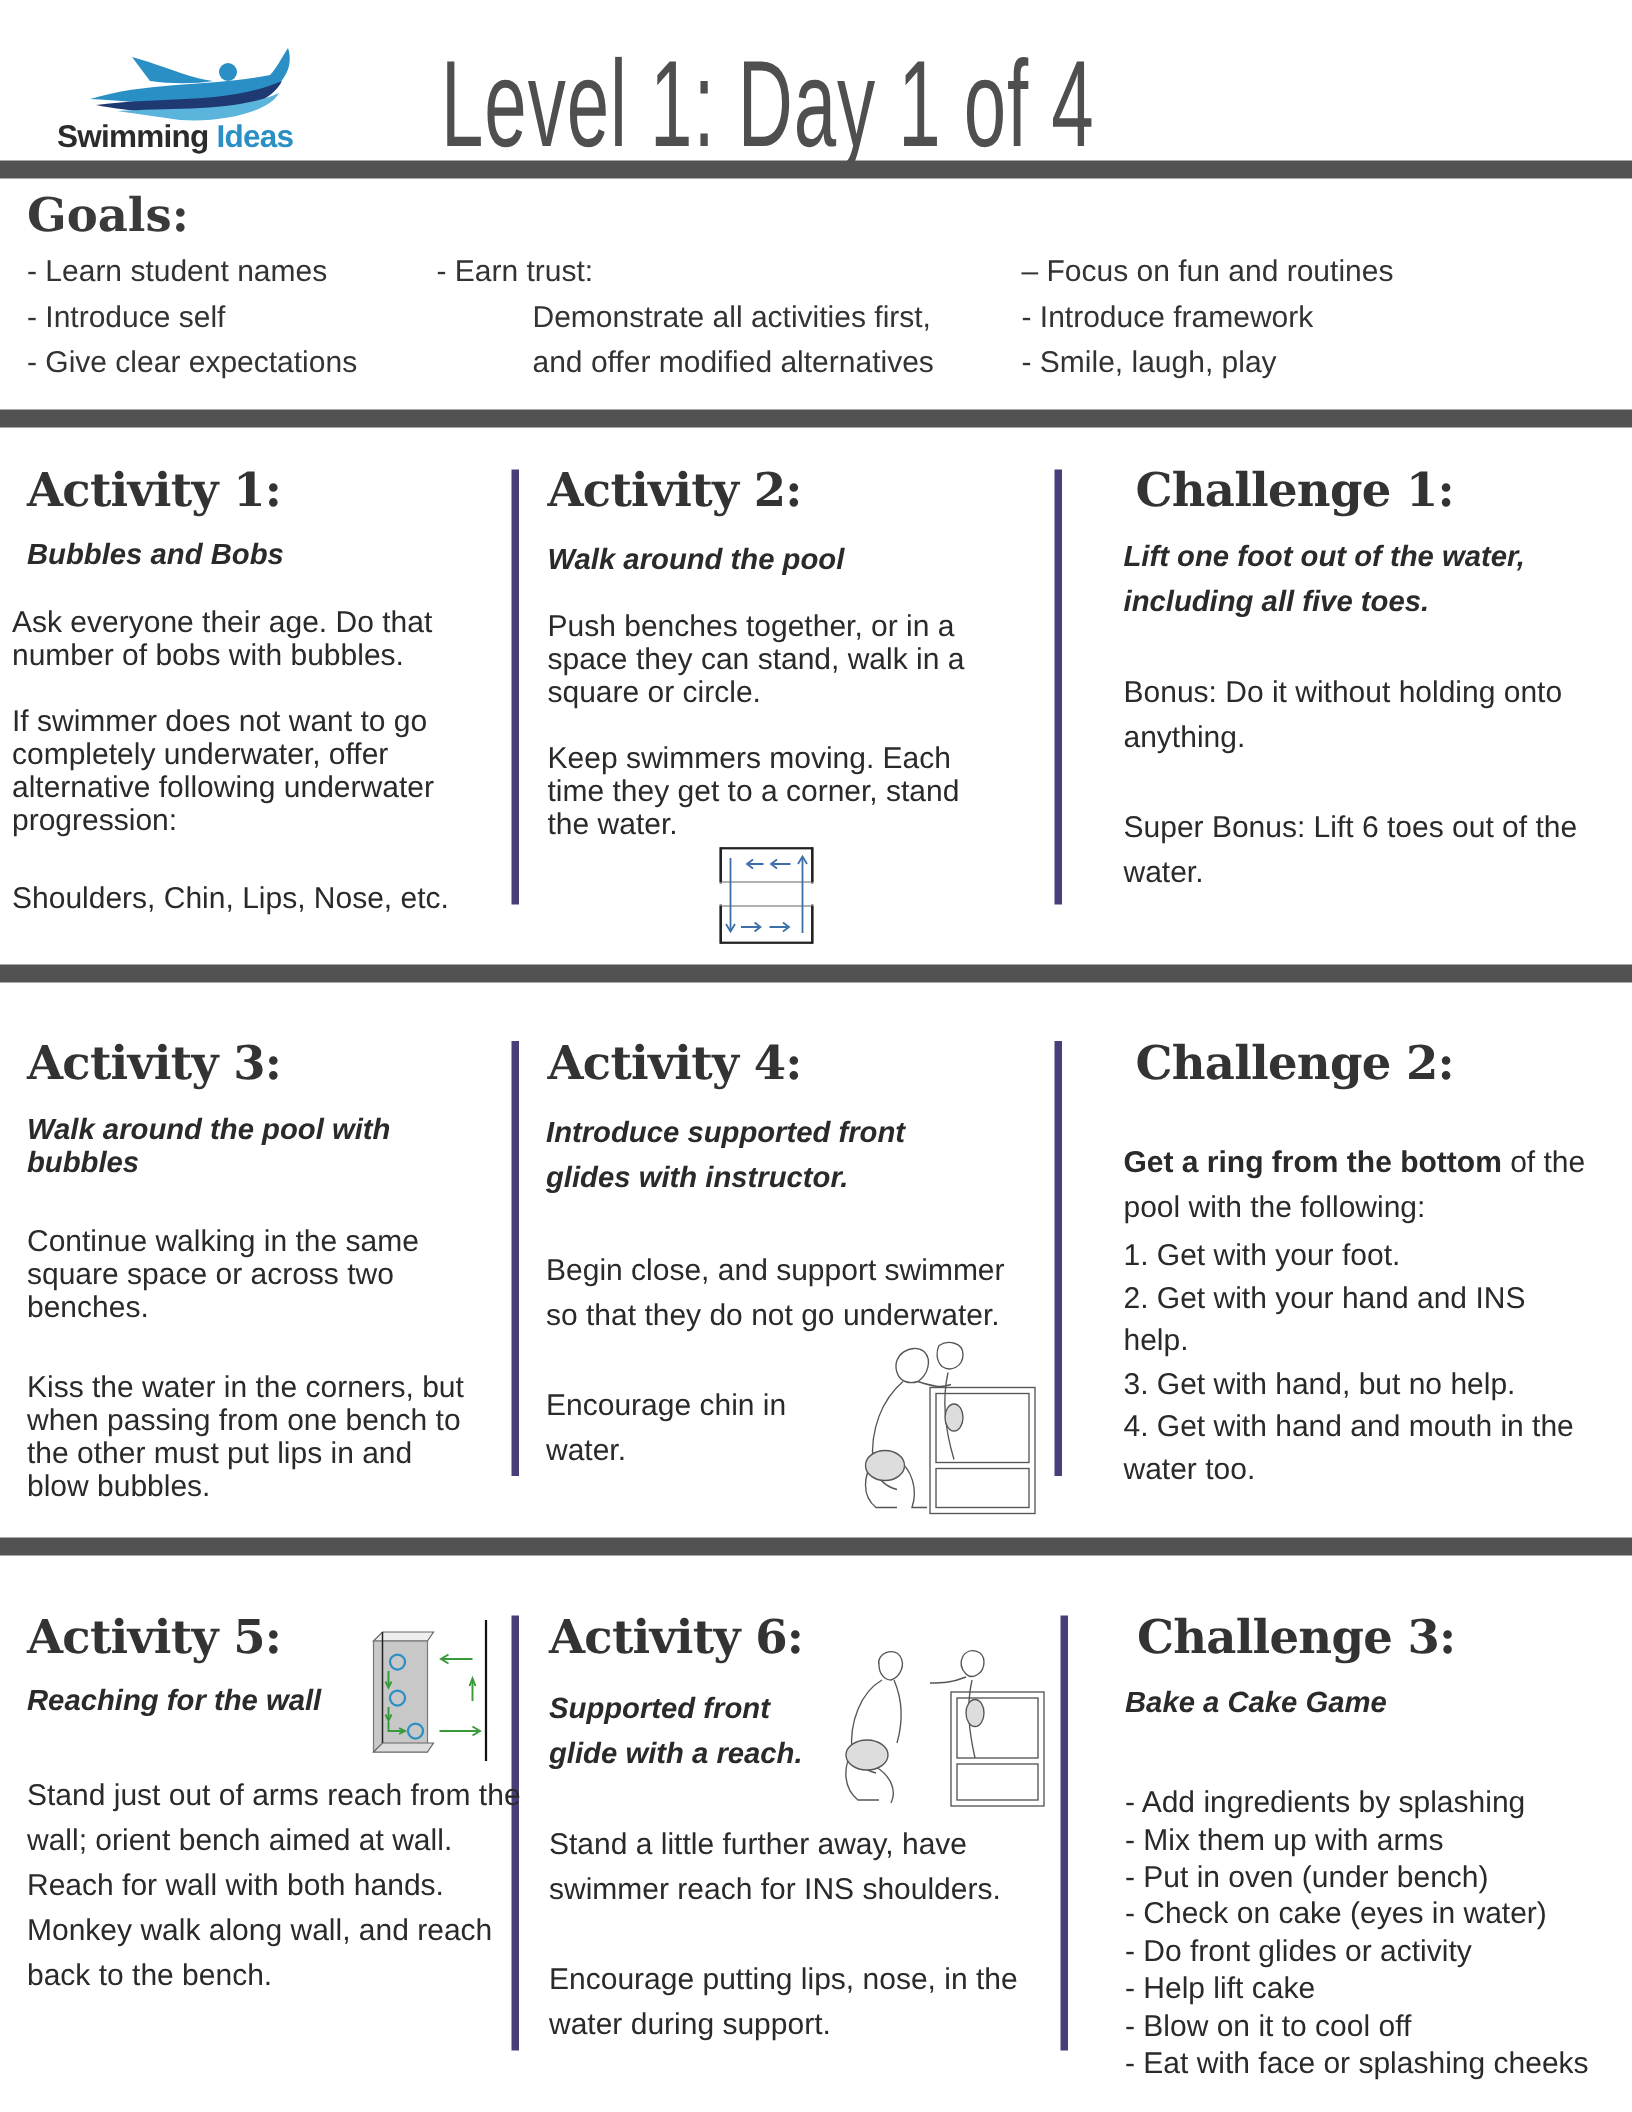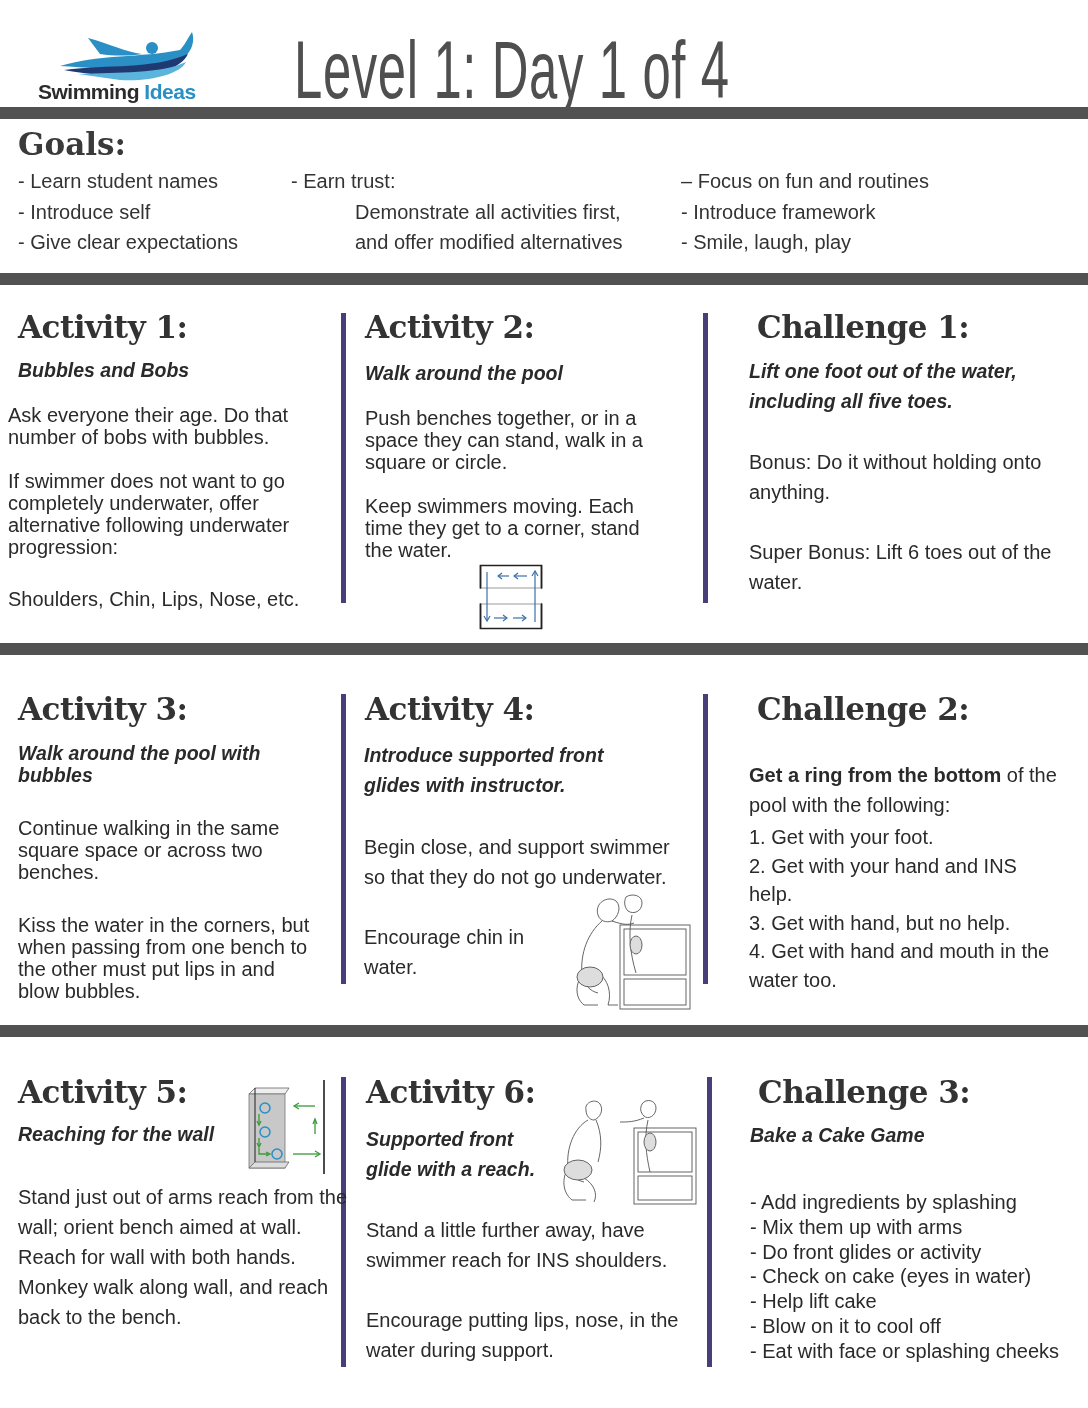--- a/index.html
+++ b/index.html
@@ -221,18 +221,19 @@
   <span class="p">Stand a little further away, have swimmer reach for INS shoulders.</span>
   <span class="p gap2"></span>
   <span class="p">Encourage putting lips, nose, in the water during support.</span>
 </div>
 
 <div class="sec-h" style="left:758px;top:1074px;">Challenge 3:</div>
 <div class="sub" style="left:750px;top:1124px;">Bake a Cake Game</div>
 <div class="body" style="left:750px;top:1190px;width:310px;line-height:24.8px;">
   <span class="p">- Add ingredients by splashing</span>
   <span class="p">- Mix them up with arms</span>
+  <span class="p">- Put in oven (under bench)</span>
+  <span class="p">- Check on cake (eyes in water)</span>
   <span class="p">- Do front glides or activity</span>
-  <span class="p">- Check on cake (eyes in water)</span>
   <span class="p">- Help lift cake</span>
   <span class="p">- Blow on it to cool off</span>
   <span class="p">- Eat with face or splashing cheeks</span>
 </div>
 
 </body></html>

